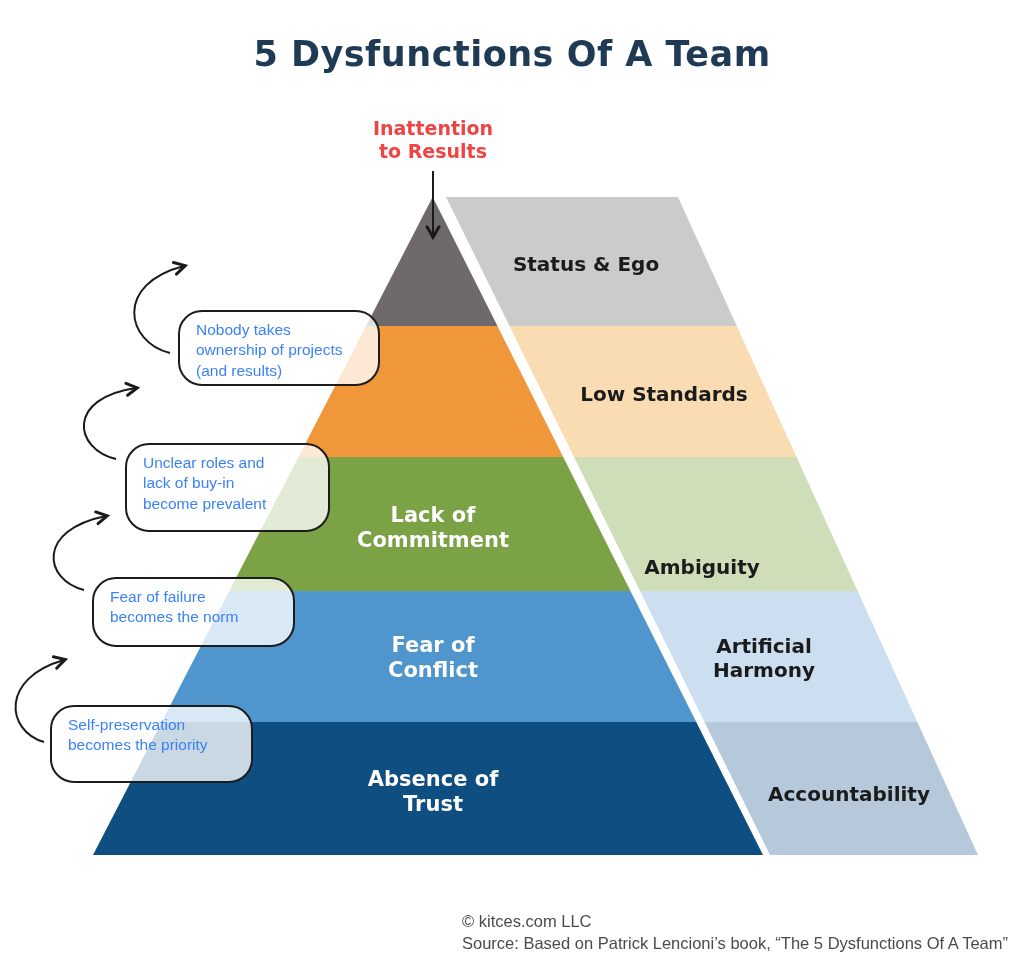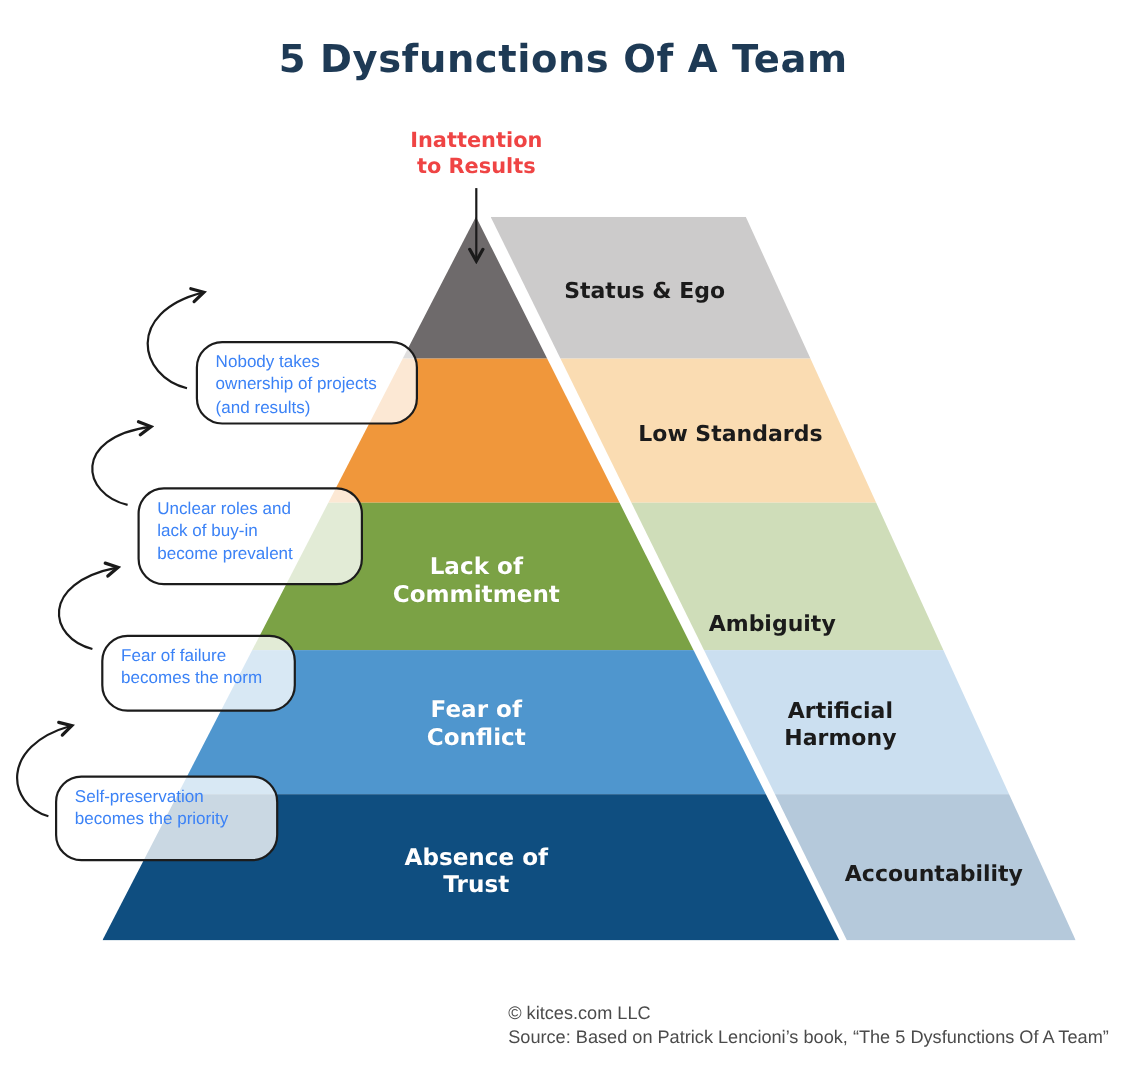--- a/index.html
+++ b/index.html
@@ -146,21 +146,21 @@
   <div class="callout" style="left:178px; top:310px; width:202px; height:76px;">
     <span>Nobody takes
 ownership of projects
 (and results)</span>
   </div>
   <div class="callout" style="left:125px; top:443px; width:205px; height:89px;">
     <span>Unclear roles and
 lack of buy-in
 become prevalent</span>
   </div>
-  <div class="callout" style="left:92px; top:577px; width:177px; height:70px;">
+  <div class="callout" style="left:92px; top:577px; width:203px; height:70px;">
     <span>Fear of failure
 becomes the norm</span>
   </div>
   <div class="callout" style="left:50px; top:705px; width:203px; height:78px;">
     <span>Self-preservation
 becomes the priority</span>
   </div>
 
   <svg class="arrows" width="1024" height="970" viewBox="0 0 1024 970">
     <defs>

